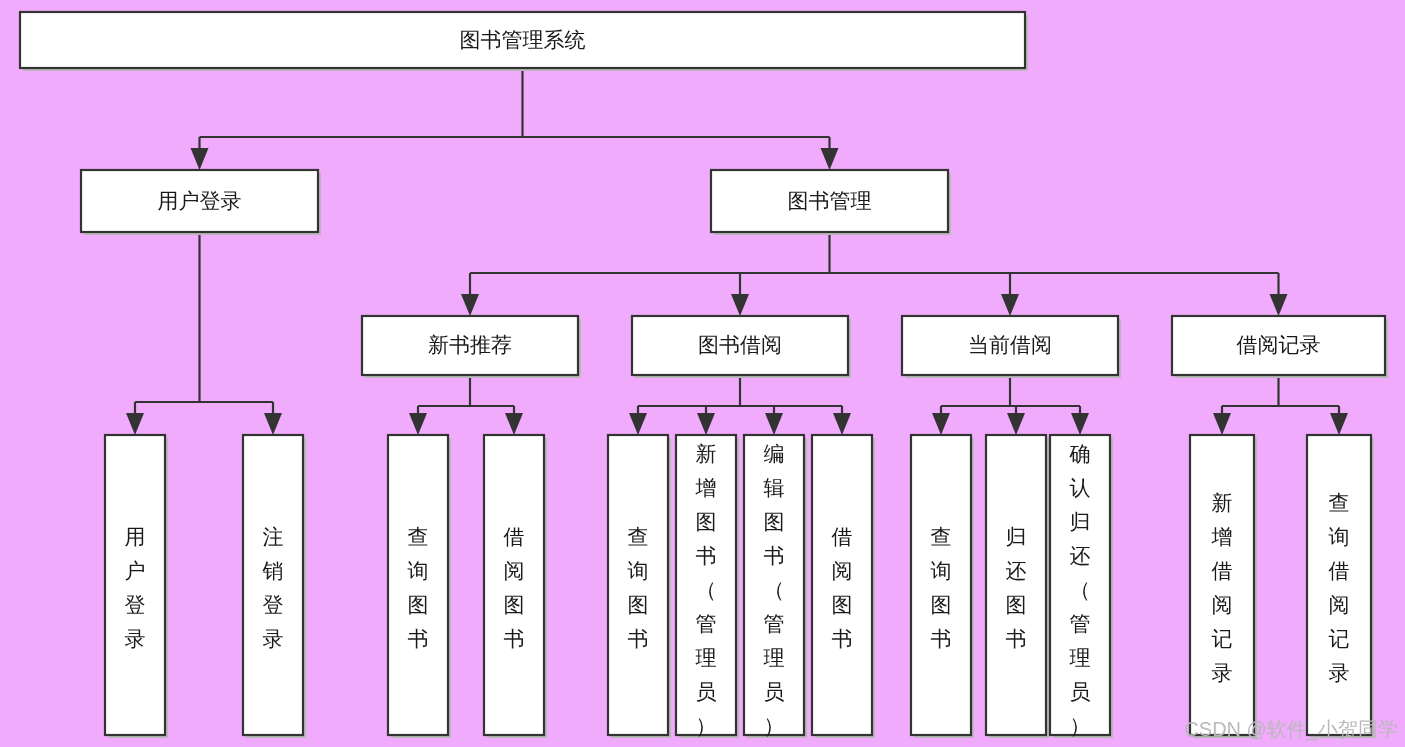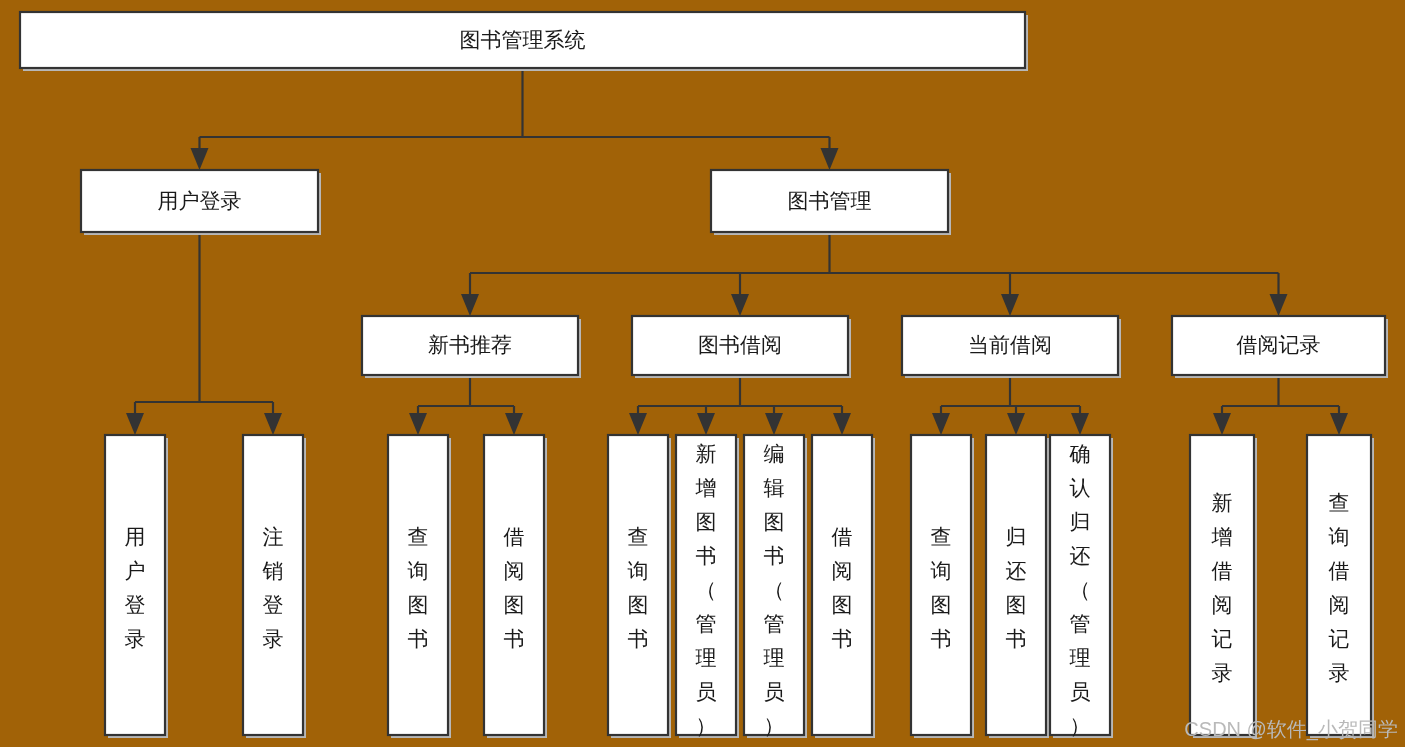--- a/index.html
+++ b/index.html
@@ -8,21 +8,21 @@
     padding: 0;
     background: #ffffff;
   }
   body {
     font-family: "Liberation Sans", "DejaVu Sans", sans-serif;
   }
   #diagram-root {
     position: relative;
     width: 1405px;
     height: 747px;
-    background: #a16207;
+    background: #f0abfc;
     overflow: hidden;
   }
   svg.diagram-canvas {
     position: absolute;
     top: 0;
     left: 0;
     width: 1405px;
     height: 747px;
     display: block;
   }

